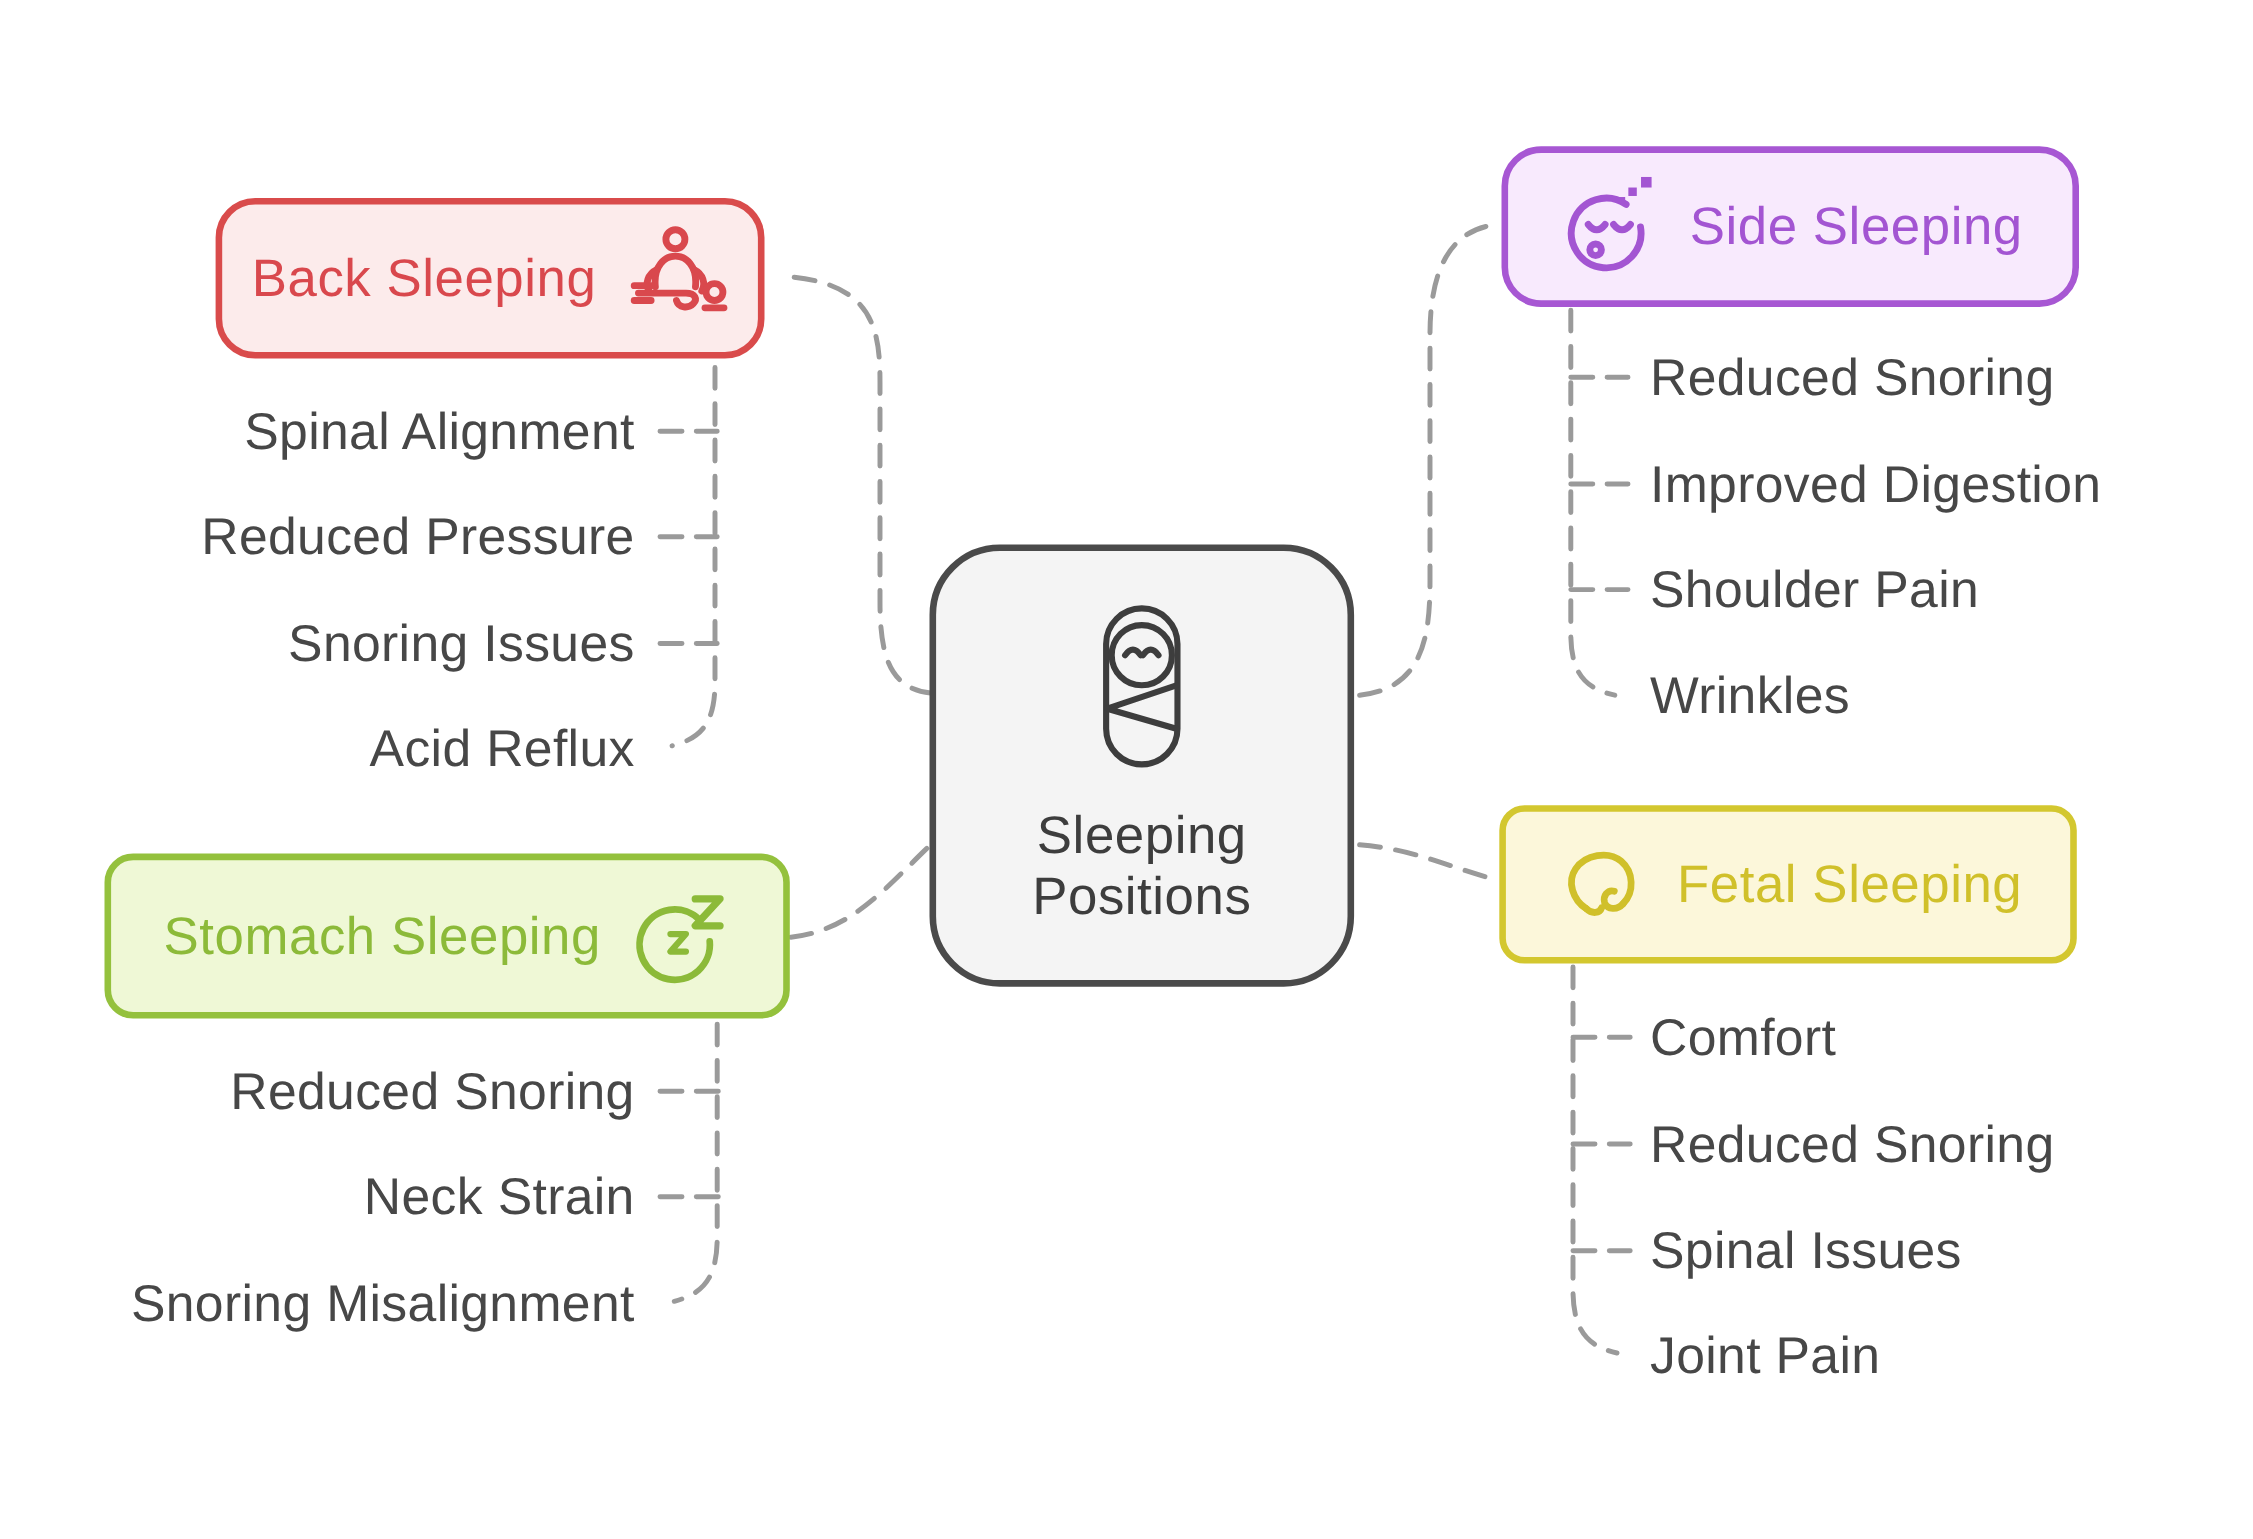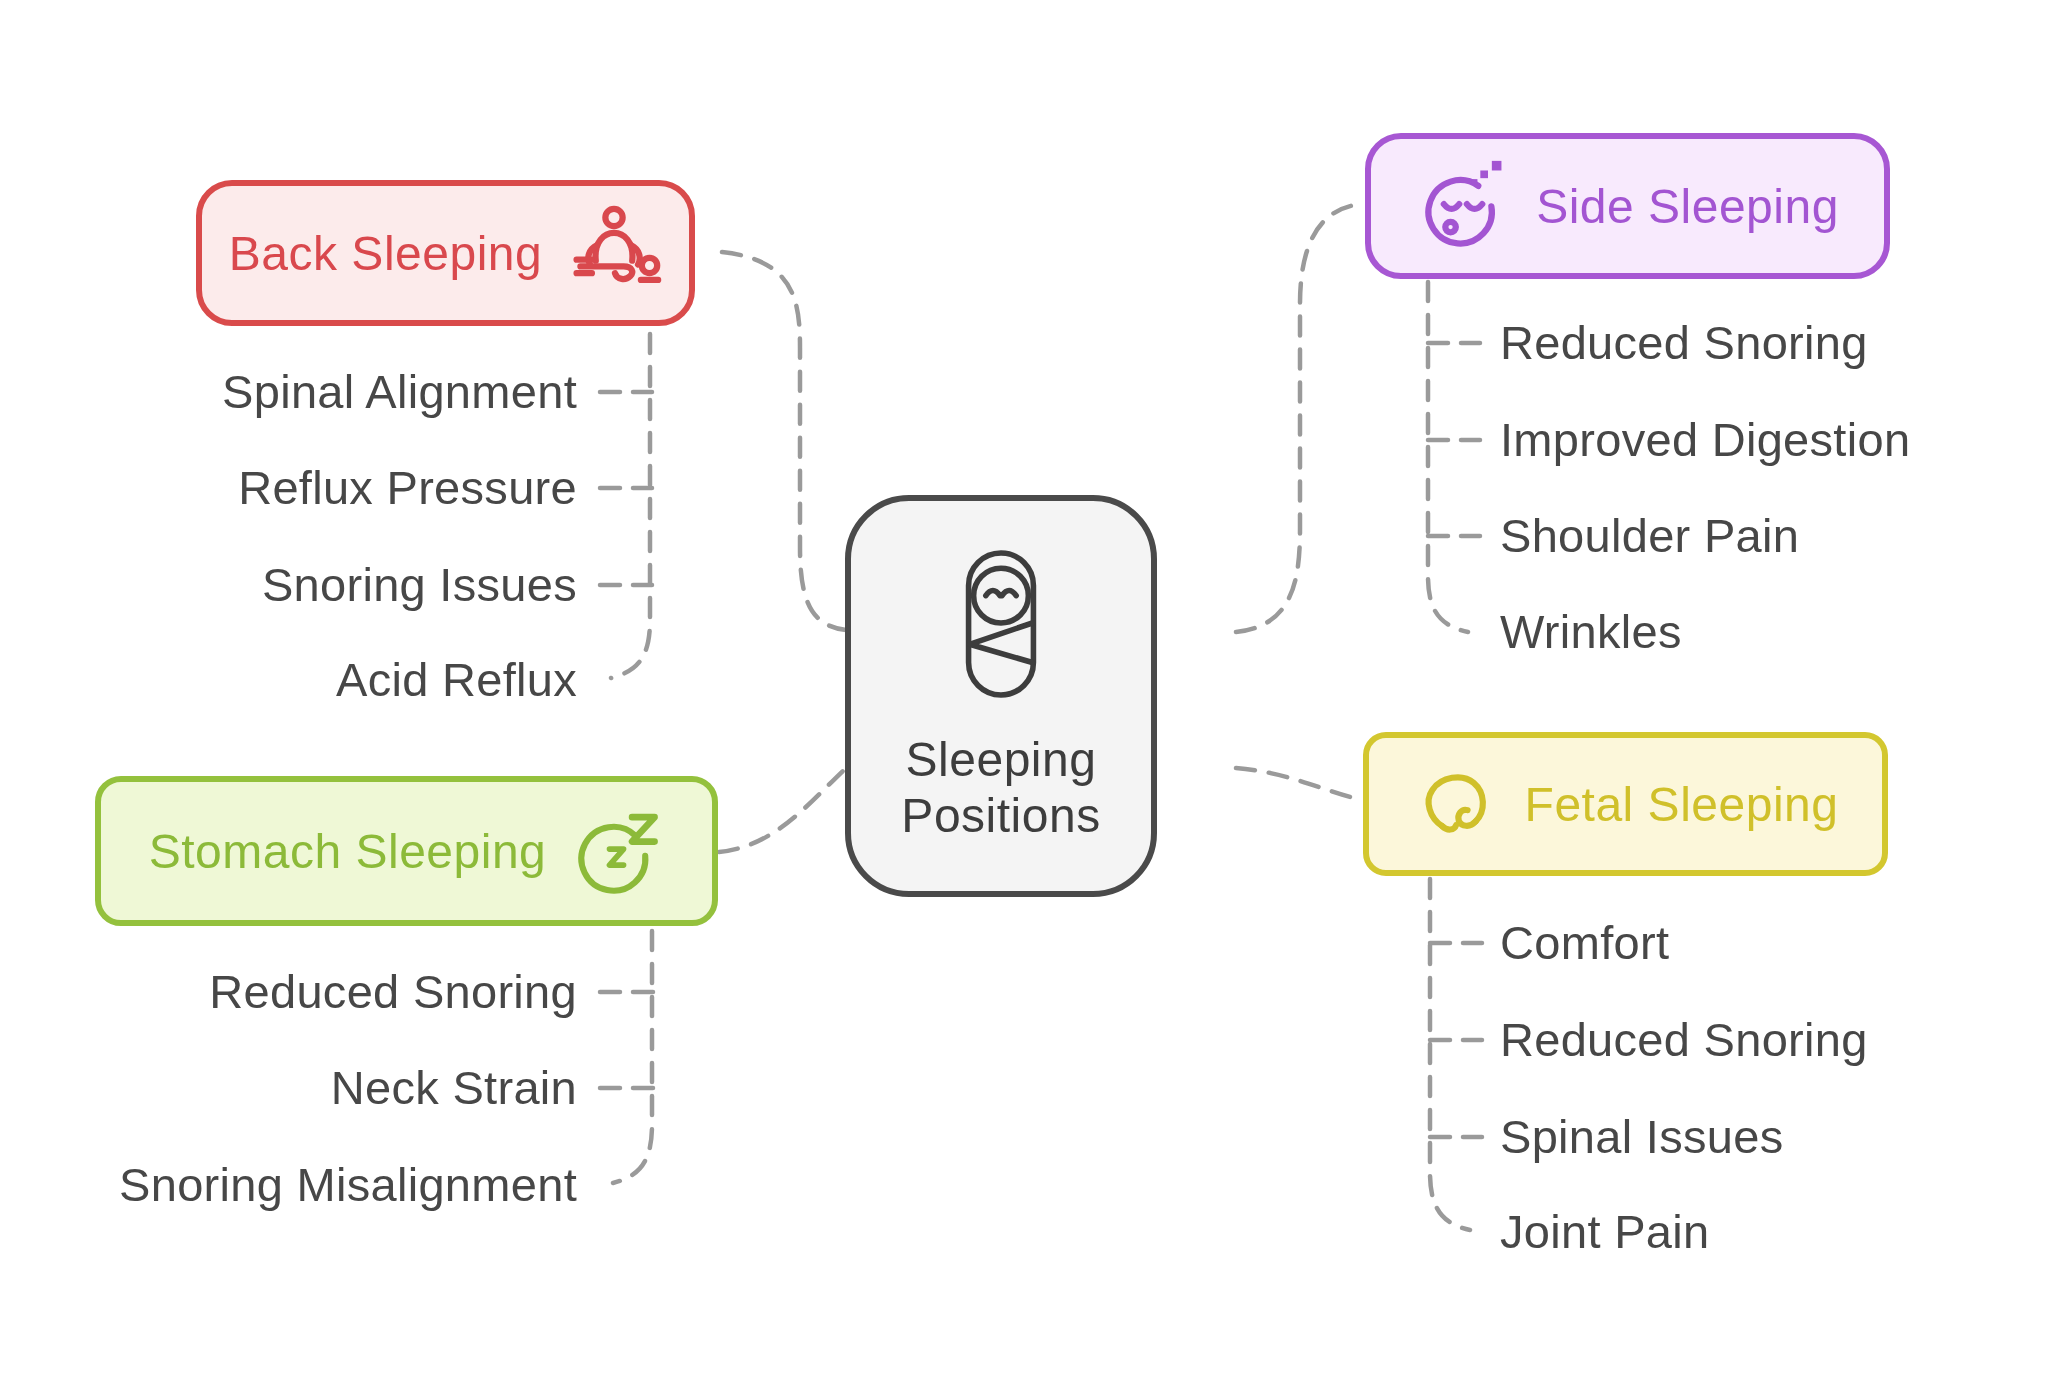--- a/index.html
+++ b/index.html
@@ -14,21 +14,21 @@
 
   .node{
     position:absolute;box-sizing:border-box;display:flex;align-items:center;justify-content:center;
     gap:24px;border-radius:36px;border:6px solid var(--nb,#888);background:var(--nbg,#eee);
     color:var(--nt,#444);font-size:48px;white-space:nowrap;
   }
   .node .lbl{letter-spacing:.5px;}
   .node svg{flex:0 0 auto;display:block;}
 
   .center-node{
-    position:absolute;box-sizing:border-box;left:845px;top:495px;width:312px;height:402px;
+    position:absolute;box-sizing:border-box;left:845px;top:495px;width:386px;height:402px;
     border-radius:64px;border:6px solid var(--nb,#4a4a4a);background:var(--nbg,#f4f4f4);
     color:var(--nt,#3d3d3d);display:flex;flex-direction:column;align-items:center;justify-content:center;
     gap:32px;
   }
   .center-title{font-size:48px;line-height:56px;text-align:center;letter-spacing:.5px;}
 
   .item{
     position:absolute;height:60px;line-height:60px;font-size:47px;color:#474747;
     letter-spacing:.3px;white-space:nowrap;
   }
@@ -124,21 +124,21 @@
       <g class="iconstroke" style="stroke-width:7">
         <path d="M33 75 C19 66 13 47 22 34 C32 19 56 15 69 26 C82 37 83 58 71 70"></path>
         <path d="M71 70 C65 77 55 76 52 69 C50 62 55 55 62 57"></path>
         <path d="M33 75 C39 81 47 80 49 74"></path>
       </g>
     </svg>
     <span class="lbl">Fetal Sleeping</span>
   </div>
 
   <div class="item left" style="top:362px;">Spinal Alignment</div>
-  <div class="item left" style="top:458px;">Reflux Pressure</div>
+  <div class="item left" style="top:458px;">Reduced Pressure</div>
   <div class="item left" style="top:555px;">Snoring Issues</div>
   <div class="item left" style="top:650px;">Acid Reflux</div>
 
   <div class="item right" style="top:313px;">Reduced Snoring</div>
   <div class="item right" style="top:410px;">Improved Digestion</div>
   <div class="item right" style="top:506px;">Shoulder Pain</div>
   <div class="item right" style="top:602px;">Wrinkles</div>
 
   <div class="item left" style="top:962px;">Reduced Snoring</div>
   <div class="item left" style="top:1058px;">Neck Strain</div>

